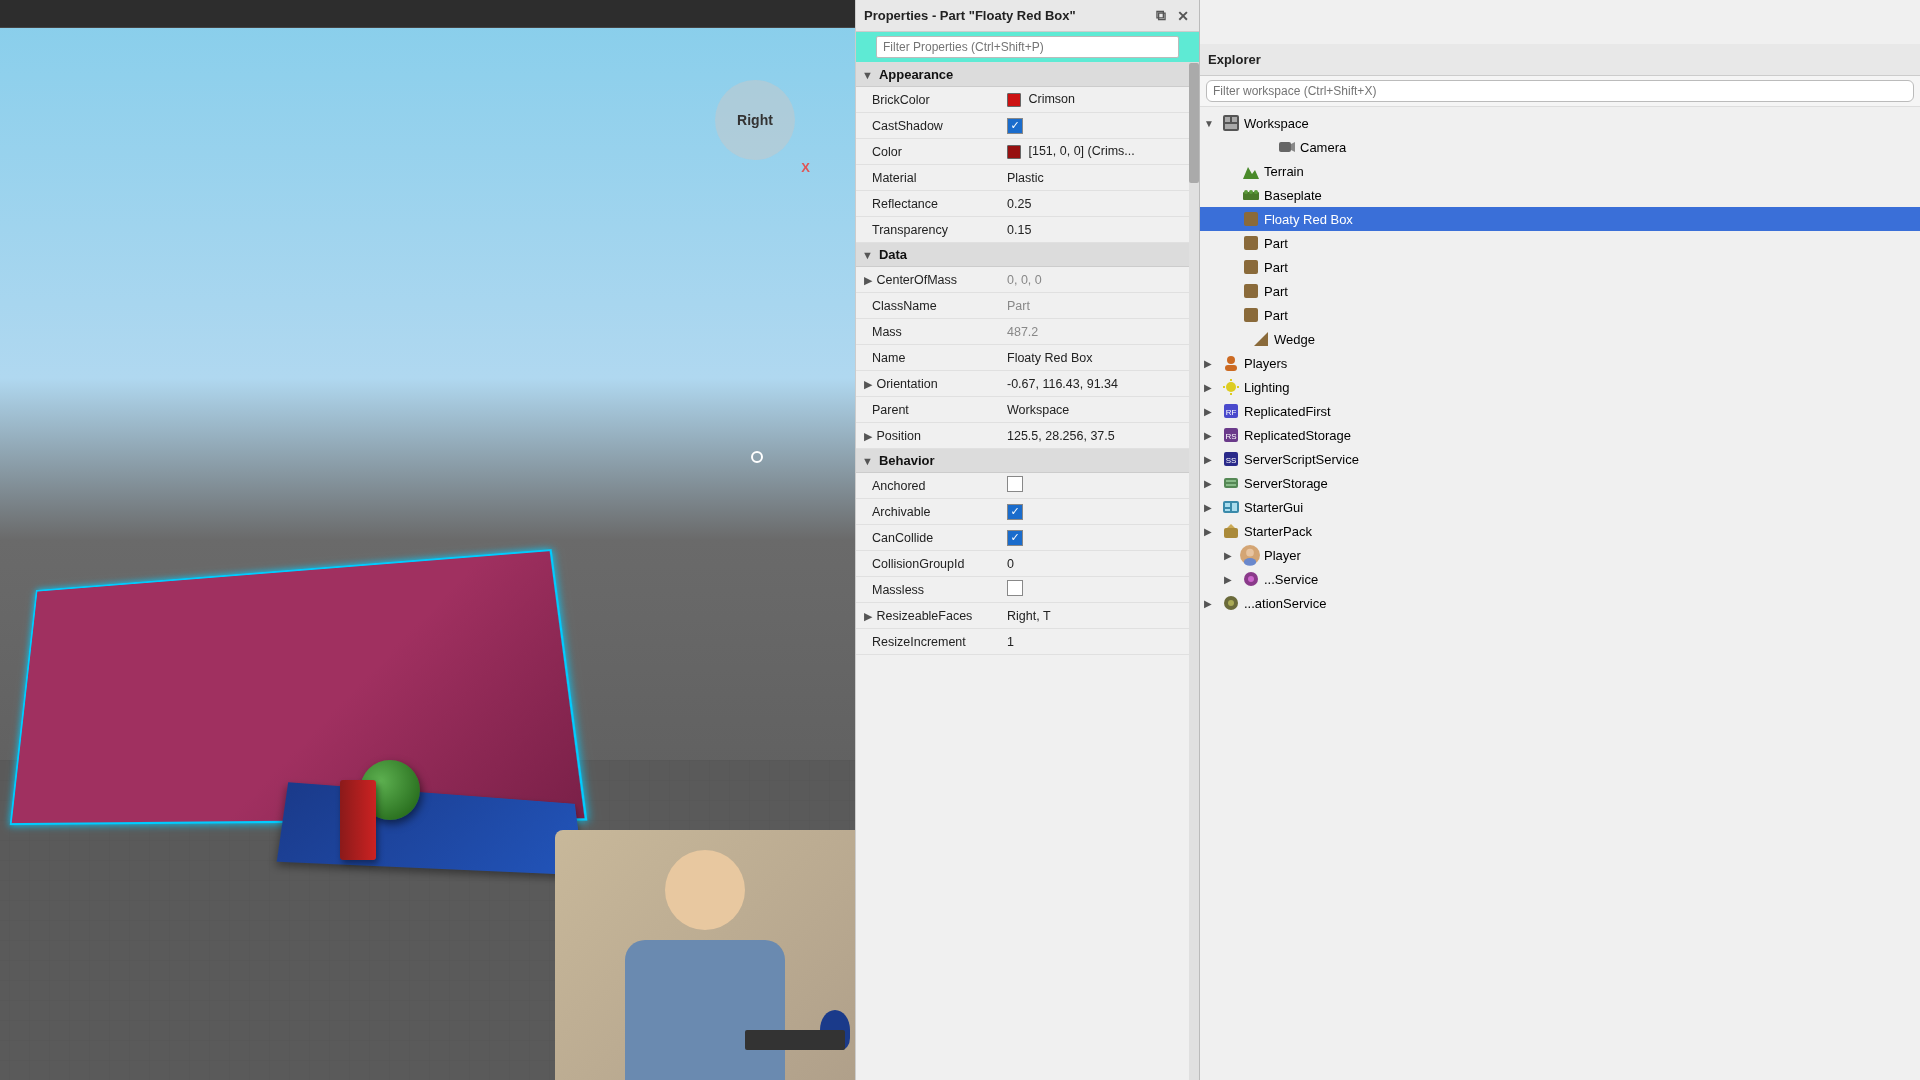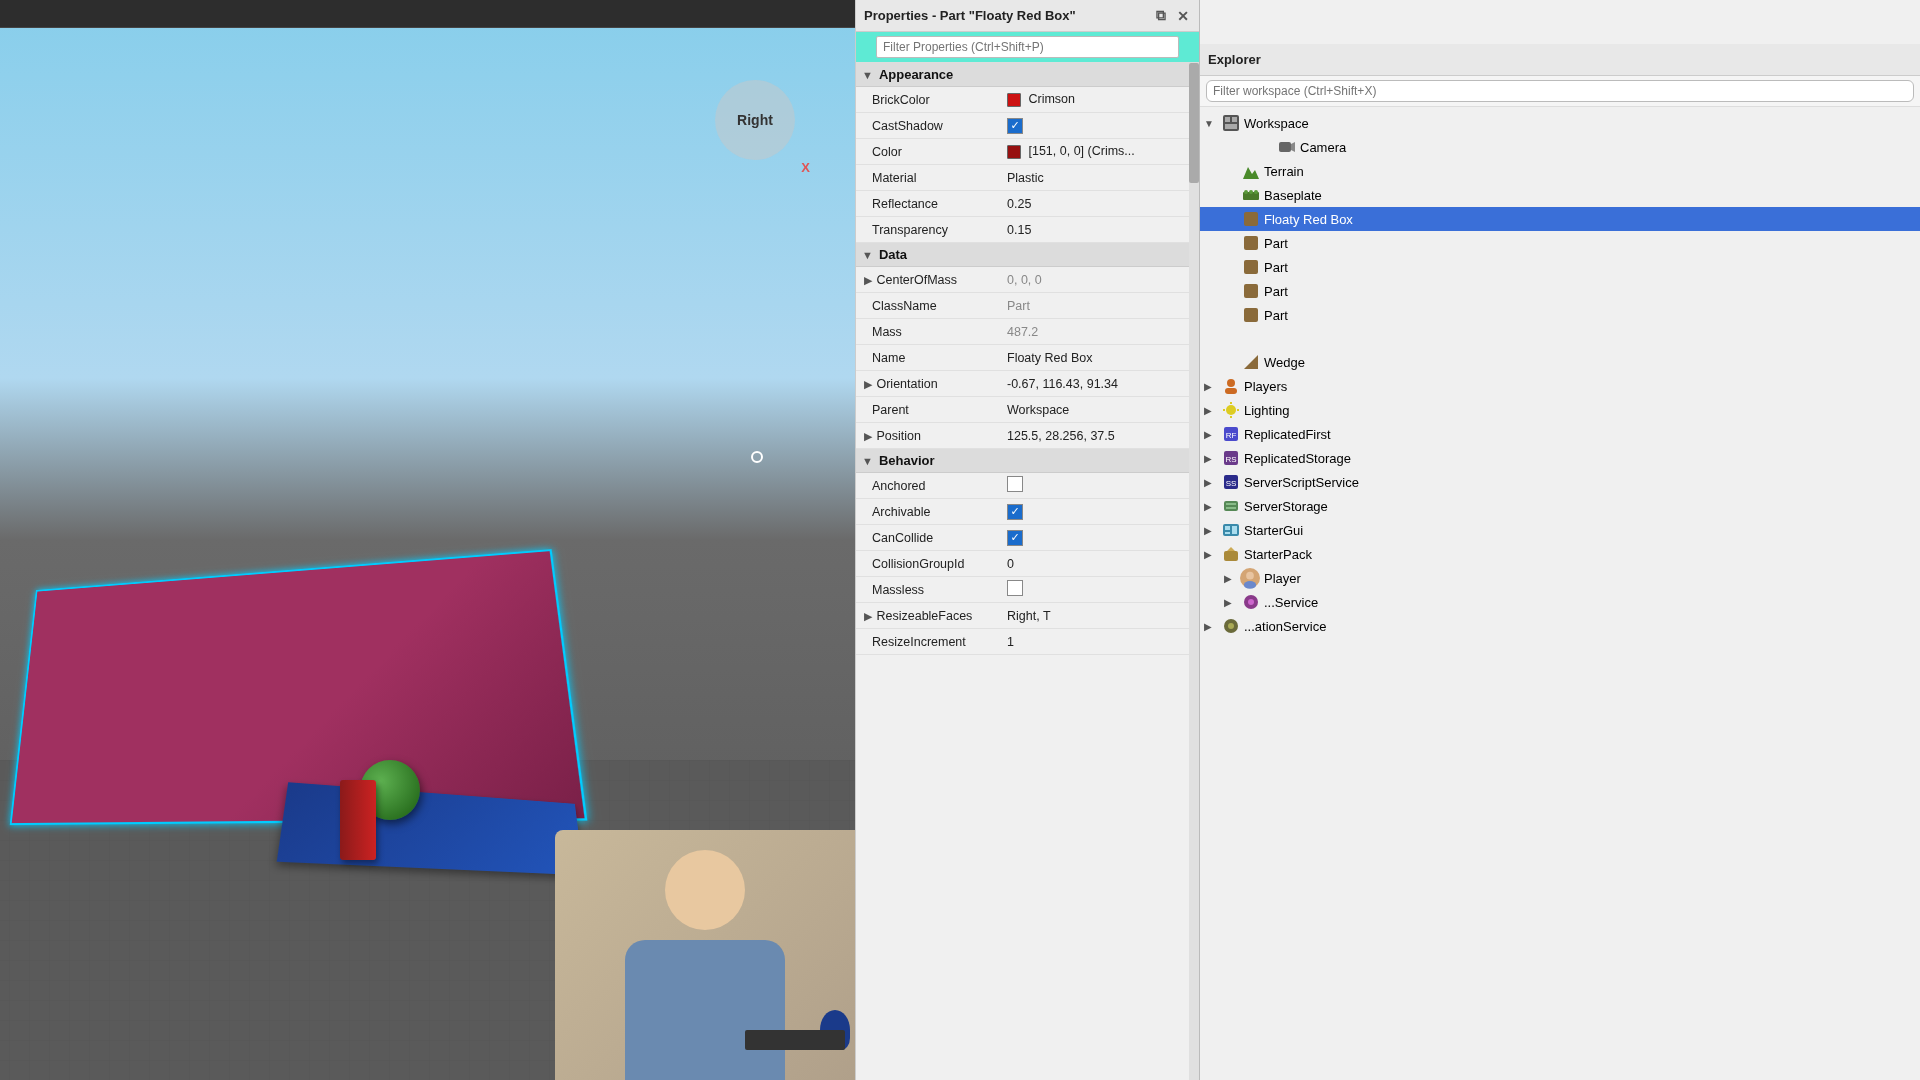--- a/index.html
+++ b/index.html
@@ -686,21 +686,21 @@
     <div class="tree-item" style="padding-left:24px;">
       <span class="tree-chevron"></span>
       <span class="tree-icon">
         <svg width="18" height="18" viewBox="0 0 18 18">
             <rect x="2" y="2" width="14" height="14" rx="2" fill="#8a6a3a"></rect>
           </svg>
       </span>
       <span class="tree-label">Part</span>
     </div>
 
-    <div class="tree-item" style="padding-left:24px;margin-top:23px;">
+    <div class="tree-item" style="padding-left:34px;">
       <span class="tree-chevron"></span>
       <span class="tree-icon">
         <svg width="18" height="18" viewBox="0 0 18 18">
             <polygon points="2,16 16,16 16,2" fill="#8a6a3a"></polygon>
           </svg>
       </span>
       <span class="tree-label">Wedge</span>
     </div>
 
     <div class="tree-item" style="padding-left:4px;">

